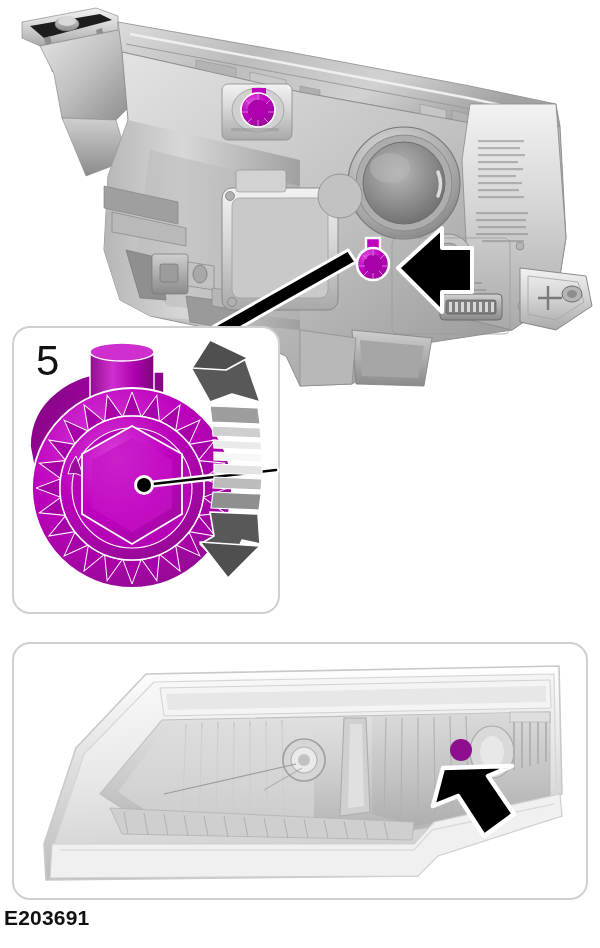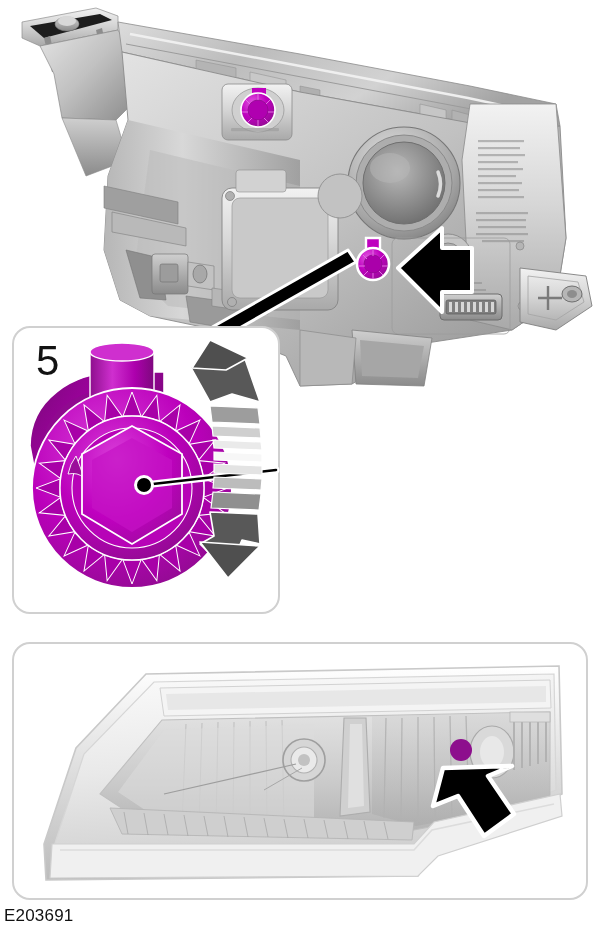--- a/index.html
+++ b/index.html
@@ -30,22 +30,23 @@
     font-size:42px;line-height:42px;color:#121212;font-weight:400;
     font-family:"Liberation Sans", sans-serif;
   }
 
   
   #front-view-panel{left:12px;top:642px;width:576px;height:258px;}
 
   
   #figure-id{
     position:absolute;left:4px;top:906px;
-    font-size:17px;color:#111111;letter-spacing:.2px;
+    font-size:21px;color:#111111;letter-spacing:.2px;
     font-family:"Liberation Sans", sans-serif;
+    font-weight:bold;
   }
 
   svg{display:block;overflow:visible;}
   .nosel{user-select:none;}
 </style>
 </head>
 <body>
 
 <div class="figure">
 

